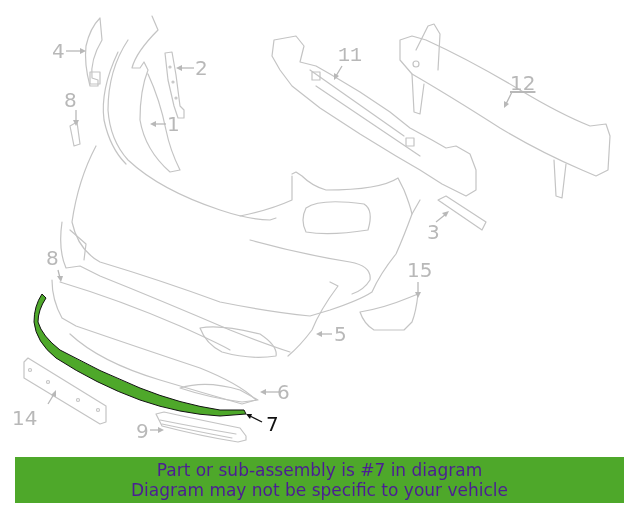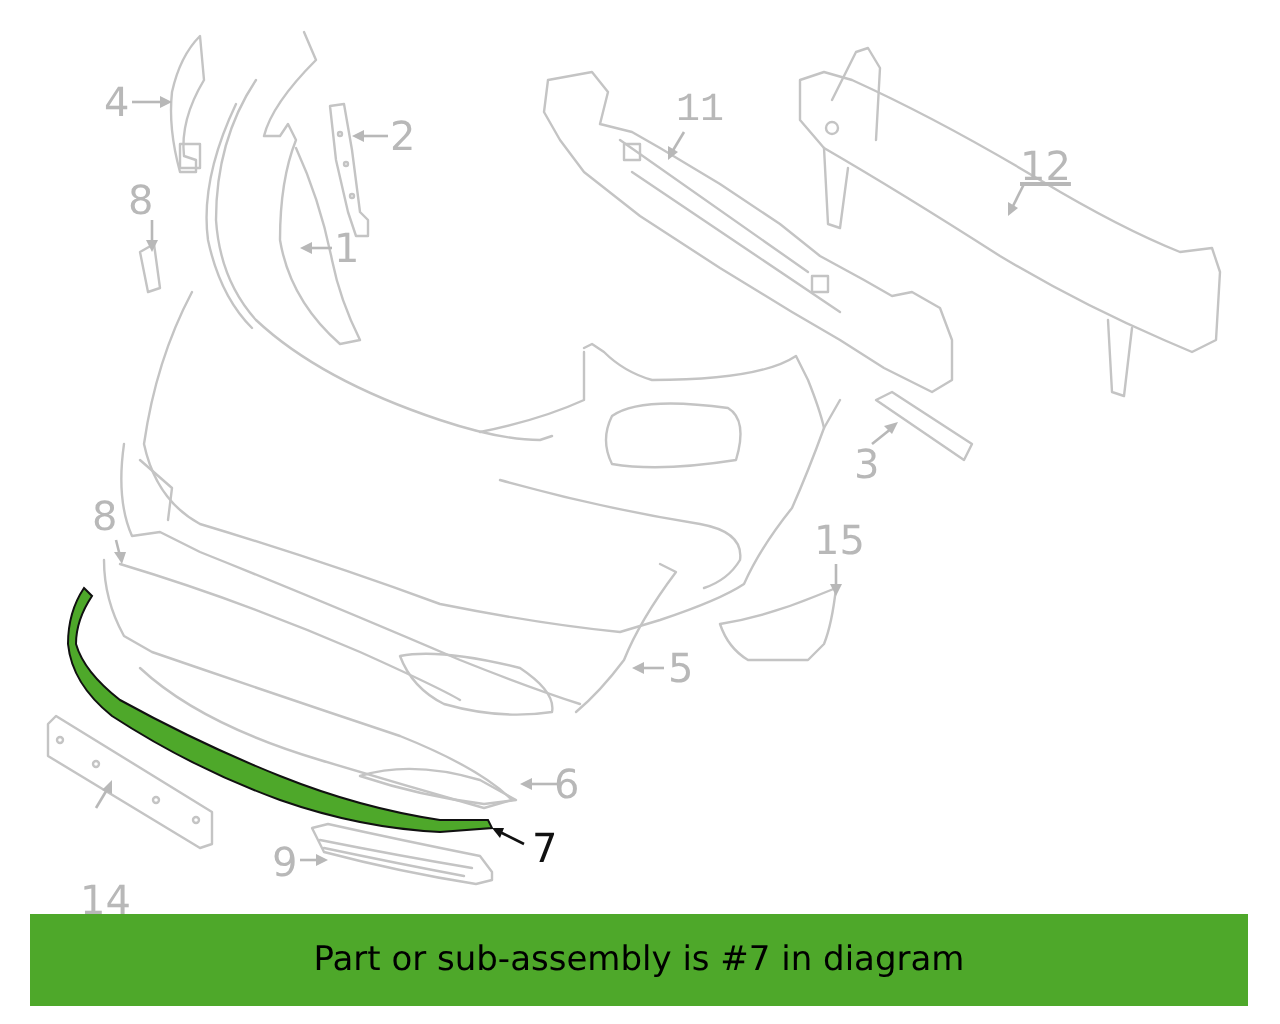--- a/index.html
+++ b/index.html
@@ -2,21 +2,21 @@
 <html><head>
 <meta charset="utf-8">
 <style>
   html, body { margin: 0; padding: 0; background: #ffffff; }
   body { width: 640px; height: 512px; position: relative; overflow: hidden; font-family: "DejaVu Sans", sans-serif; }
   #diagram { position: absolute; left: 0; top: 0; width: 640px; height: 450px; }
   .callout { position: absolute; font-family: "DejaVu Sans", sans-serif; font-size: 20px; color: #b8b8b8; line-height: 1; }
   .callout.active { color: #111111; }
   #banner { position: absolute; left: 15px; top: 457px; width: 609px; height: 46px; background: #4ea82a;
             display: flex; flex-direction: column; align-items: center; justify-content: center; }
-  #banner span { font-family: "DejaVu Sans", sans-serif; font-size: 17px; color: #000000; line-height: 20px; }
+  #banner span { font-family: "DejaVu Sans", sans-serif; font-size: 17px; color: #4c1d95; line-height: 20px; }
   .part { fill: none; stroke: #c4c4c4; stroke-width: 1.2; stroke-linejoin: round; stroke-linecap: round; }
   .arrow { stroke: #b8b8b8; stroke-width: 1.3; fill: none; }
   .arrowhead { fill: #b8b8b8; }
 </style>
 </head>
 <body>
 
 <div id="diagram">
   <svg width="640" height="450" viewBox="0 0 640 450">
 
@@ -143,18 +143,19 @@
   <span class="callout" style="left:167px;top:114px;">1</span>
   <span class="callout" style="left:338px;top:46px;font-family:Liberation Mono, monospace;">11</span>
   <span class="callout" style="left:510px;top:73px;text-decoration:underline;">12</span>
   <span class="callout" style="left:427px;top:222px;">3</span>
   <span class="callout" style="left:407px;top:260px;">15</span>
   <span class="callout" style="left:46px;top:248px;">8</span>
   <span class="callout" style="left:334px;top:324px;">5</span>
   <span class="callout" style="left:277px;top:382px;">6</span>
   <span class="callout active" style="left:266px;top:414px;">7</span>
   <span class="callout" style="left:136px;top:421px;">9</span>
-  <span class="callout" style="left:40px;top:408px;margin-top:32px;">14</span>
+  <span class="callout" style="left:12px;top:408px;">14</span>
 </div>
 
 <div id="banner">
   <span>Part or sub-assembly is #7 in diagram</span>
+  <span>Diagram may not be specific to your vehicle</span>
 </div>
 
 </body></html>

